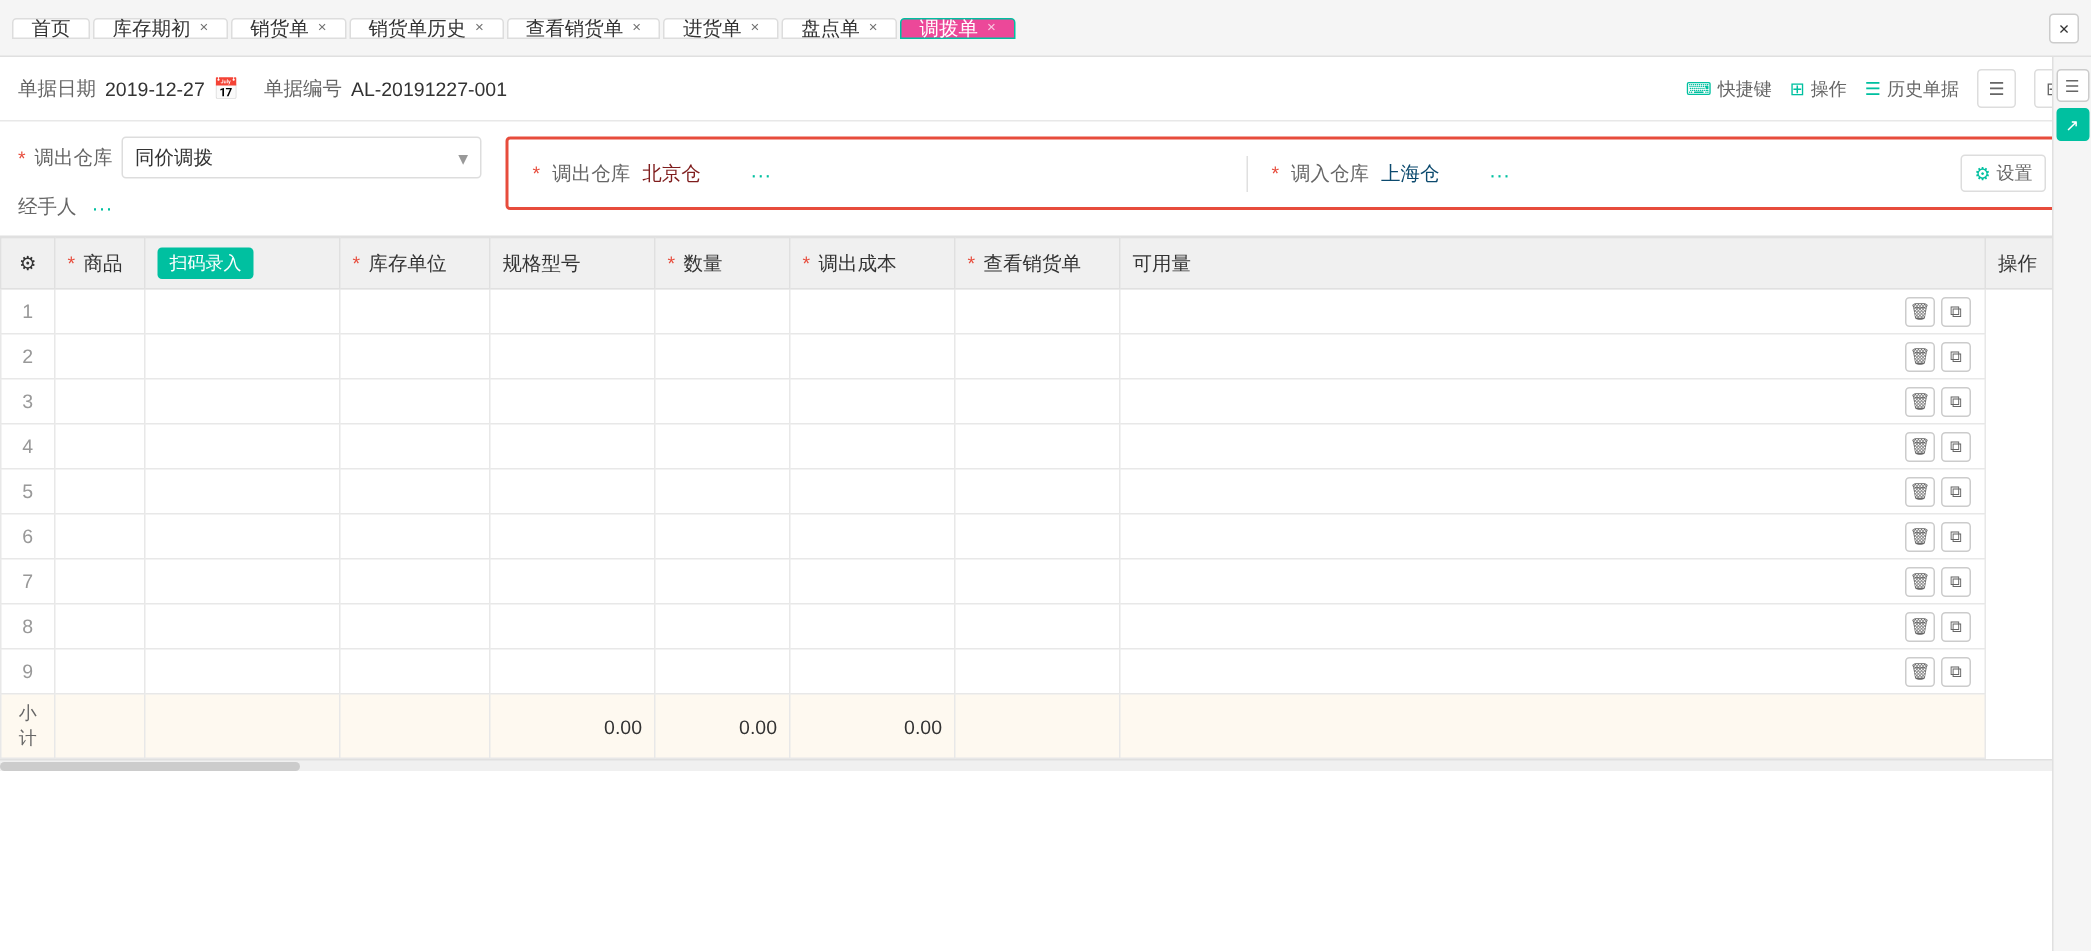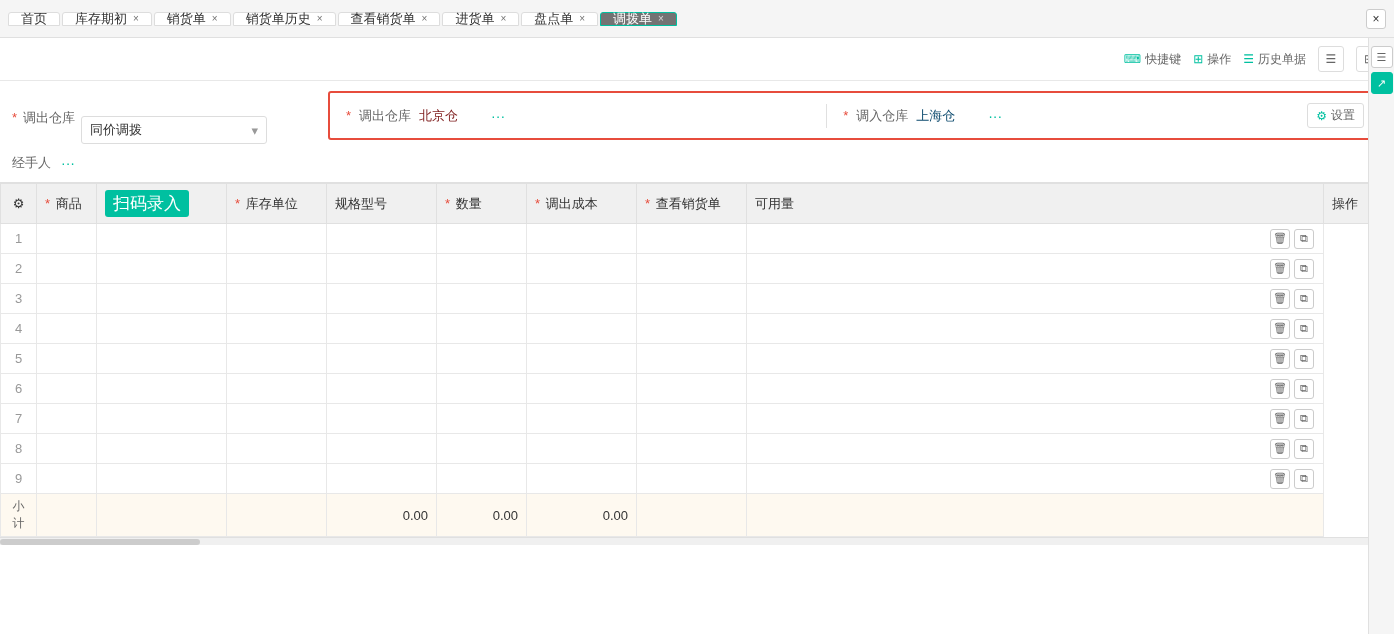--- a/index.html
+++ b/index.html
@@ -8,21 +8,21 @@
     
     .tab-bar {
       display: flex; align-items: center; background: #f5f5f5; border-bottom: 1px solid #e0e0e0;
       height: 38px; padding: 0 8px; gap: 2px; position: relative;
     }
     .tab {
       display: flex; align-items: center; padding: 0 12px; height: 14px;
       border: 1px solid #ddd; background: #fff; border-radius: 3px 3px 0 0;
       cursor: pointer; font-size: 13px; gap: 6px; white-space: nowrap;
     }
-    .tab.active { background: #737373; color: #fff; border-color: #00c0a0; }
+    .tab.active { background: #ec4899; color: #fff; border-color: #00c0a0; }
     .tab .close-icon { font-size: 10px; opacity: 0.7; cursor: pointer; }
     .tab.active .close-icon { color: #fff; }
     .tab-close-btn {
       position: absolute; right: 8px; top: 50%; transform: translateY(-50%);
       width: 20px; height: 20px; border: 1px solid #ccc; background: #fff;
       border-radius: 3px; cursor: pointer; display: flex; align-items: center; justify-content: center;
       font-size: 12px;
     }
 
     
@@ -56,24 +56,23 @@
     .form-left { display: flex; flex-direction: column; gap: 10px; min-width: 300px; }
     .form-right {
       flex: 1; border: 2px solid #e74c3c; border-radius: 3px; padding: 10px 16px;
       display: flex; align-items: center; gap: 0;
     }
     .form-field { display: flex; align-items: center; gap: 6px; }
     .required-star { color: #e74c3c; }
     .field-input-label { color: #666; }
     .field-input-value { color: #333; min-width: 80px; }
     .dropdown-btn {
-      width: 186px; display: flex; align-items: center; justify-content: space-between;
+      width: 240px; display: flex; align-items: center; justify-content: space-between;
       padding: 4px 8px; border: 1px solid #ddd; border-radius: 3px; cursor: pointer;
       background: #fff;
-      margin-top: 25px;
     }
     .dropdown-arrow { color: #999; }
     .more-btn { color: #00c0a0; cursor: pointer; font-size: 14px; padding: 0 4px; }
     .divider-v { width: 1px; background: #e0e0e0; height: 24px; margin: 0 16px; }
     .warehouse-section { display: flex; align-items: center; gap: 8px; flex: 1; }
 
     
     .table-container { border-top: 1px solid #e0e0e0; overflow: hidden; }
     table { width: 100%; border-collapse: collapse; table-layout: fixed; }
     thead th {
@@ -82,21 +81,21 @@
     }
     thead th.required-col::before { content: "*"; color: #e74c3c; margin-right: 2px; }
     tbody td {
       border: 1px solid #e8e8e8; padding: 4px 8px; height: 30px;
       font-size: 13px; color: #333;
     }
     tbody tr:last-child td { background: #fef9f0; font-weight: 500; }
     .row-num { color: #999; text-align: center; width: 36px; }
     .scan-btn {
       background: #00c0a0; color: #fff; border: none; border-radius: 3px;
-      padding: 2px 8px; cursor: pointer; font-size: 17px; white-space: nowrap; font-family: Liberation Mono, monospace;
+      padding: 2px 8px; cursor: pointer; font-size: 12px; white-space: nowrap; font-family: Liberation Mono, monospace;
     }
     .op-btn {
       width: 20px; height: 20px; border: 1px solid #ccc; background: #fff;
       border-radius: 3px; cursor: pointer; display: inline-flex; align-items: center;
       justify-content: center; font-size: 11px; color: #666; margin: 0 1px;
     }
     .op-cell { display: flex; align-items: center; justify-content: flex-end; gap: 2px; }
     
     
     .right-sidebar {
@@ -156,20 +155,31 @@
     <span class="close-icon">×</span>
   </div>
   <div class="tab active">
     <span>调拨单</span>
     <span class="close-icon">×</span>
   </div>
   <div class="tab-close-btn">×</div>
 </div>
 
 <div class="header-bar">
+  <div class="header-left">
+    <div class="field-group">
+      <span class="field-label">单据日期</span>
+      <span class="field-value">2019-12-27</span>
+      <span class="calendar-icon">📅</span>
+    </div>
+    <div class="field-group">
+      <span class="field-label">单据编号</span>
+      <span class="field-value">AL-20191227-001</span>
+    </div>
+  </div>
   <div class="header-right">
     <div class="header-action">
       <span style="color:#00c0a0">⌨</span>
       <span>快捷键</span>
     </div>
     <div class="header-action">
       <span style="color:#00c0a0">⊞</span>
       <span>操作</span>
     </div>
     <div class="header-action">

